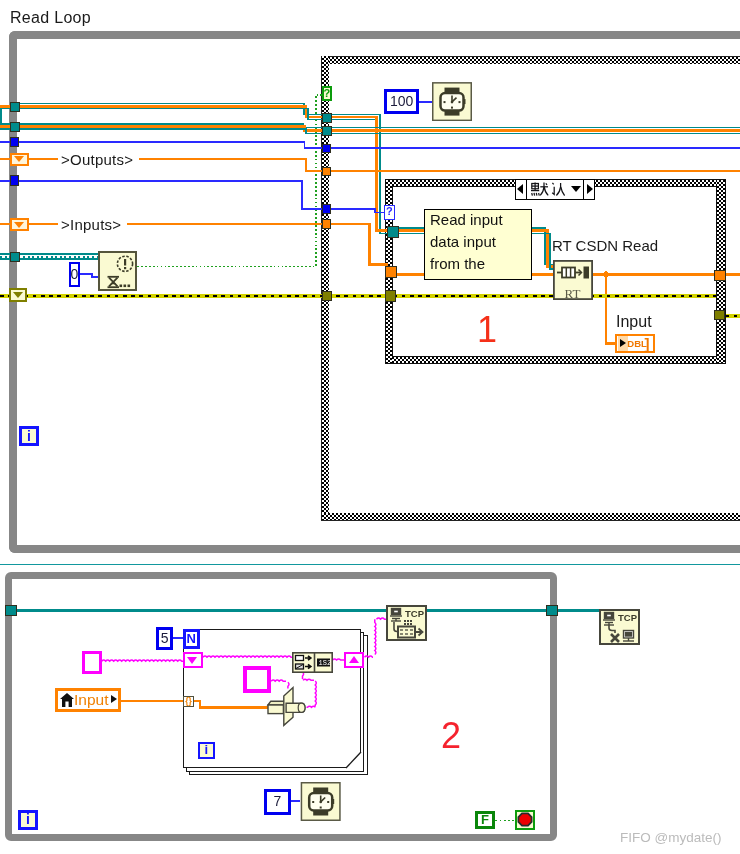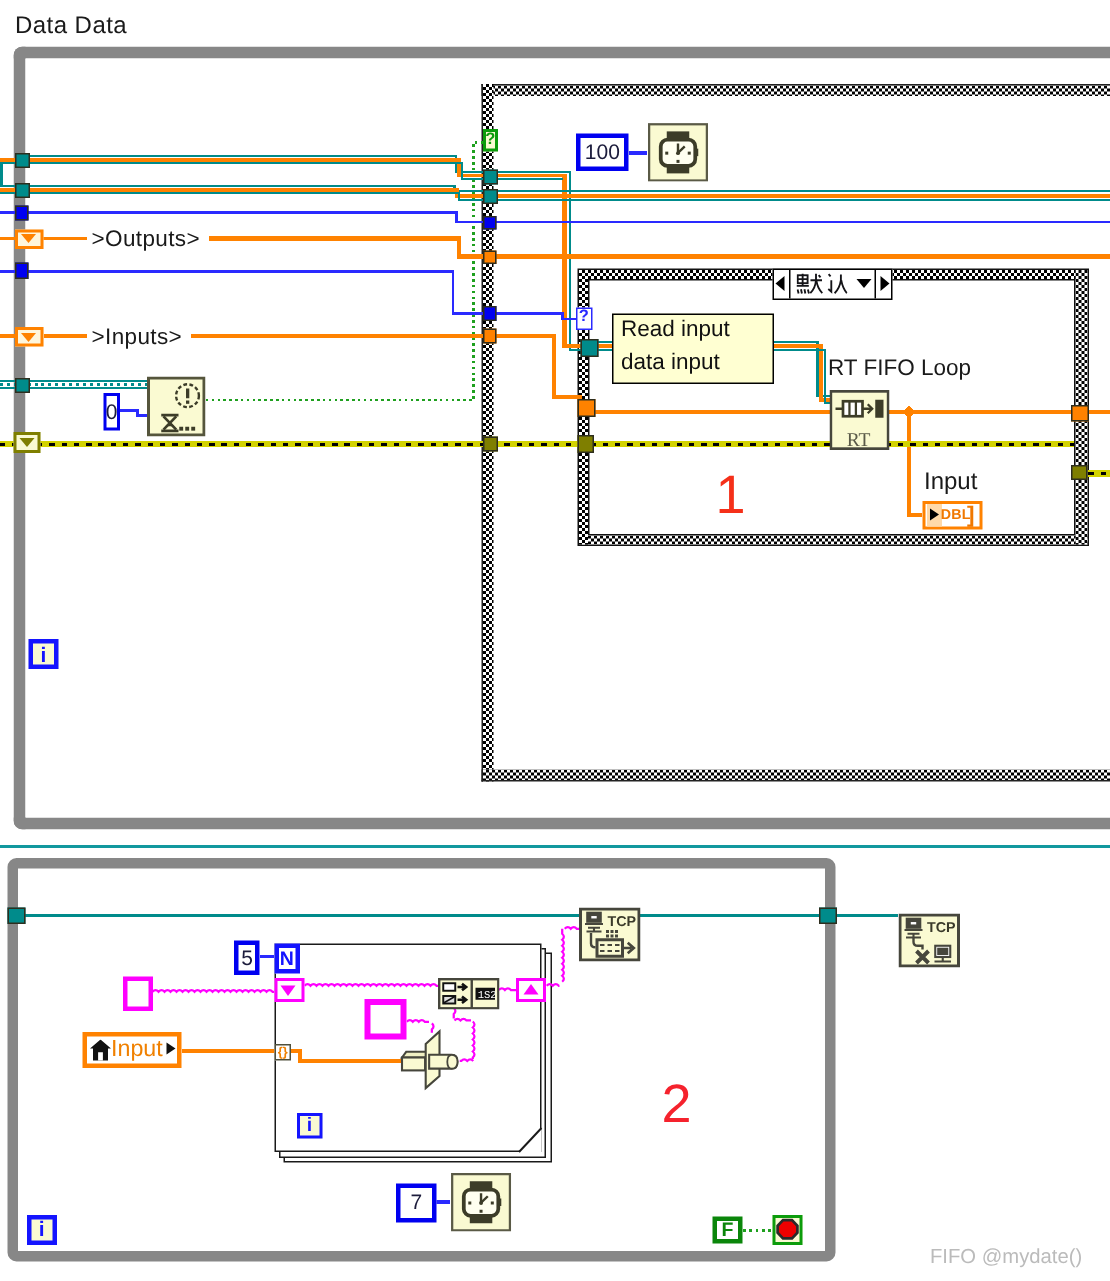--- a/index.html
+++ b/index.html
@@ -10,21 +10,21 @@
 .lbl{position:absolute;color:#1a1a1a;font-size:15px;white-space:nowrap;}
 .tun{position:absolute;border:1.2px solid #2e2e1e;box-sizing:border-box;}
 .cst{position:absolute;border:2.6px solid #0000f0;background:#fff;box-sizing:border-box;
   color:#1c1c3c;font-size:14px;text-align:center;}
 svg{position:absolute;left:0;top:0;}
 </style>
 </head>
 <body>
 <div id="pg">
 
-<div class="lbl" style="left:10px;top:9px;font-size:16px;letter-spacing:0.3px;">Data Data</div>
+<div class="lbl" style="left:10px;top:9px;font-size:16px;letter-spacing:0.3px;">Read Loop</div>
 
 <div class="a" style="left:9px;top:31px;width:731px;height:522px;box-sizing:border-box;border:8px solid #878787;border-right:none;border-radius:6px 0 0 6px;"></div>
 
 <div class="a hatch" style="left:321px;top:56px;width:419px;height:8px;border-top:1px solid #222;border-left:1px solid #222;box-sizing:border-box;"></div>
 
 <div class="a hatch" style="left:321px;top:56px;width:8px;height:465px;border-left:1px solid #222;box-sizing:border-box;"></div>
 
 <div class="a hatch" style="left:321px;top:513px;width:419px;height:8px;border-bottom:1px solid #222;border-left:1px solid #222;box-sizing:border-box;"></div>
 
 <div class="a" style="left:385px;top:179px;width:340.5px;height:185px;box-sizing:border-box;border:1px solid #111;"></div>
@@ -234,35 +234,35 @@
 <line x1="9.5" y1="25.8" x2="21" y2="25.8"></line>
         <line x1="9.5" y1="36.2" x2="21" y2="36.2"></line>
 <path d="M11,26.6 L19.5,35.4 M19.5,26.6 L11,35.4"></path>
 </g>
 <polygon points="12.2,33.2 18.3,33.2 15.25,30.2" fill="#3C3C28"></polygon>
 <rect x="21.5" y="33.5" width="2.6" height="2.6" fill="#3C3C28"></rect>
       <rect x="25.5" y="33.5" width="2.6" height="2.6" fill="#3C3C28"></rect>
       <rect x="29.5" y="33.5" width="2.6" height="2.6" fill="#3C3C28"></rect>
 </svg>
 
-<div class="lbl" style="left:552px;top:237px;font-size:15px;">RT FIFO Loop</div>
+<div class="lbl" style="left:552px;top:237px;font-size:15px;">RT CSDN Read</div>
 
 <svg style="left:553.1px;top:260.1px;" width="40" height="40" viewBox="0 0 40 40">
 <rect x="0.9" y="0.9" width="38.2" height="38.2" fill="#FAFAD2" stroke="#46463C" stroke-width="1.8"></rect>
 <line x1="4" y1="12.5" x2="9" y2="12.5" stroke="#3C3C28" stroke-width="1.8"></line>
 <rect x="9" y="7.5" width="13" height="10" fill="#fff" stroke="#3C3C28" stroke-width="1.8"></rect>
 <line x1="13.3" y1="7.5" x2="13.3" y2="17.5" stroke="#3C3C28" stroke-width="1.5"></line>
 <line x1="17.6" y1="7.5" x2="17.6" y2="17.5" stroke="#3C3C28" stroke-width="1.5"></line>
 <line x1="22" y1="12.5" x2="28" y2="12.5" stroke="#3C3C28" stroke-width="1.8"></line>
 <path d="M25.5,9.5 L28.5,12.5 L25.5,15.5" fill="none" stroke="#3C3C28" stroke-width="1.5"></path>
 <rect x="30.5" y="6.5" width="5.5" height="12" fill="#3C3C28"></rect>
 <text x="11.5" y="37.5" font-size="13" fill="#5A5A48" font-family="Liberation Serif,serif">RT</text>
 </svg>
 
-<div class="a" style="left:408px;top:209px;width:108px;height:47px;box-sizing:border-box;border:1.2px solid #000;background:#FFFFD2;overflow:hidden;">
+<div class="a" style="left:424px;top:209px;width:108px;height:71px;box-sizing:border-box;border:1.2px solid #000;background:#FFFFD2;overflow:hidden;">
 <div style="position:absolute;left:5px;top:1px;font-size:15px;color:#111;white-space:nowrap;">Read input</div>
 <div style="position:absolute;left:5px;top:23px;font-size:15px;color:#111;white-space:nowrap;">data input</div>
 <div style="position:absolute;left:5px;top:45px;font-size:15px;color:#111;white-space:nowrap;">from the</div>
     </div>
 
 <div class="lbl" style="left:616px;top:313px;font-size:16px;">Input</div>
 
 <div class="a" style="left:614.8px;top:334.2px;width:40.5px;height:19px;box-sizing:border-box;border:2px solid #FF8200;background:#fff;"></div>
 <div class="a" style="left:618.2px;top:336.4px;width:9.5px;height:14.5px;background:#FFD9A8;"></div>
 <div class="a" style="left:620.2px;top:339.2px;width:0;height:0;border-top:4.2px solid transparent;border-bottom:4.2px solid transparent;border-left:6px solid #000;"></div>

